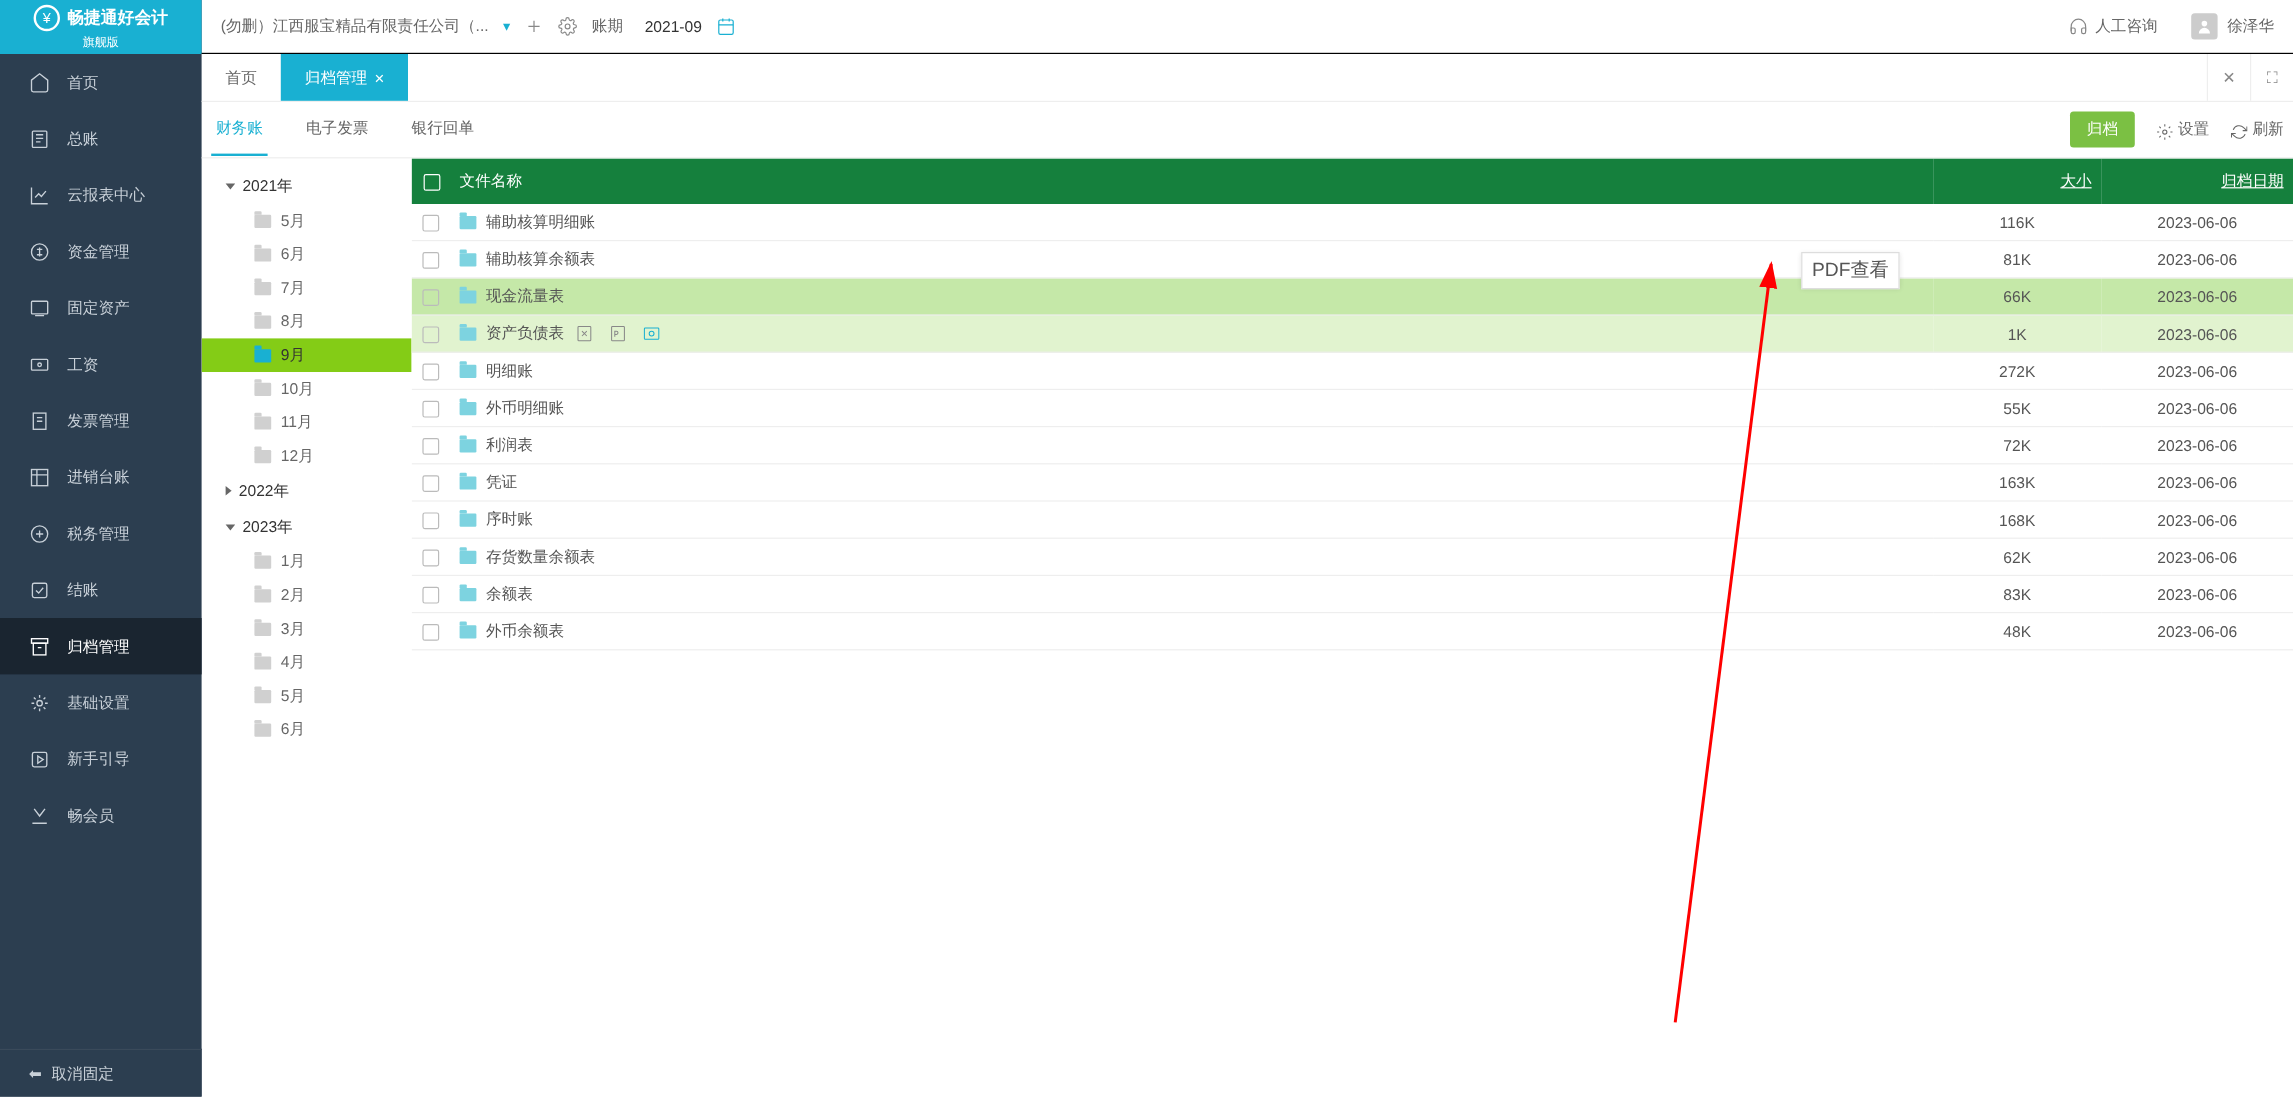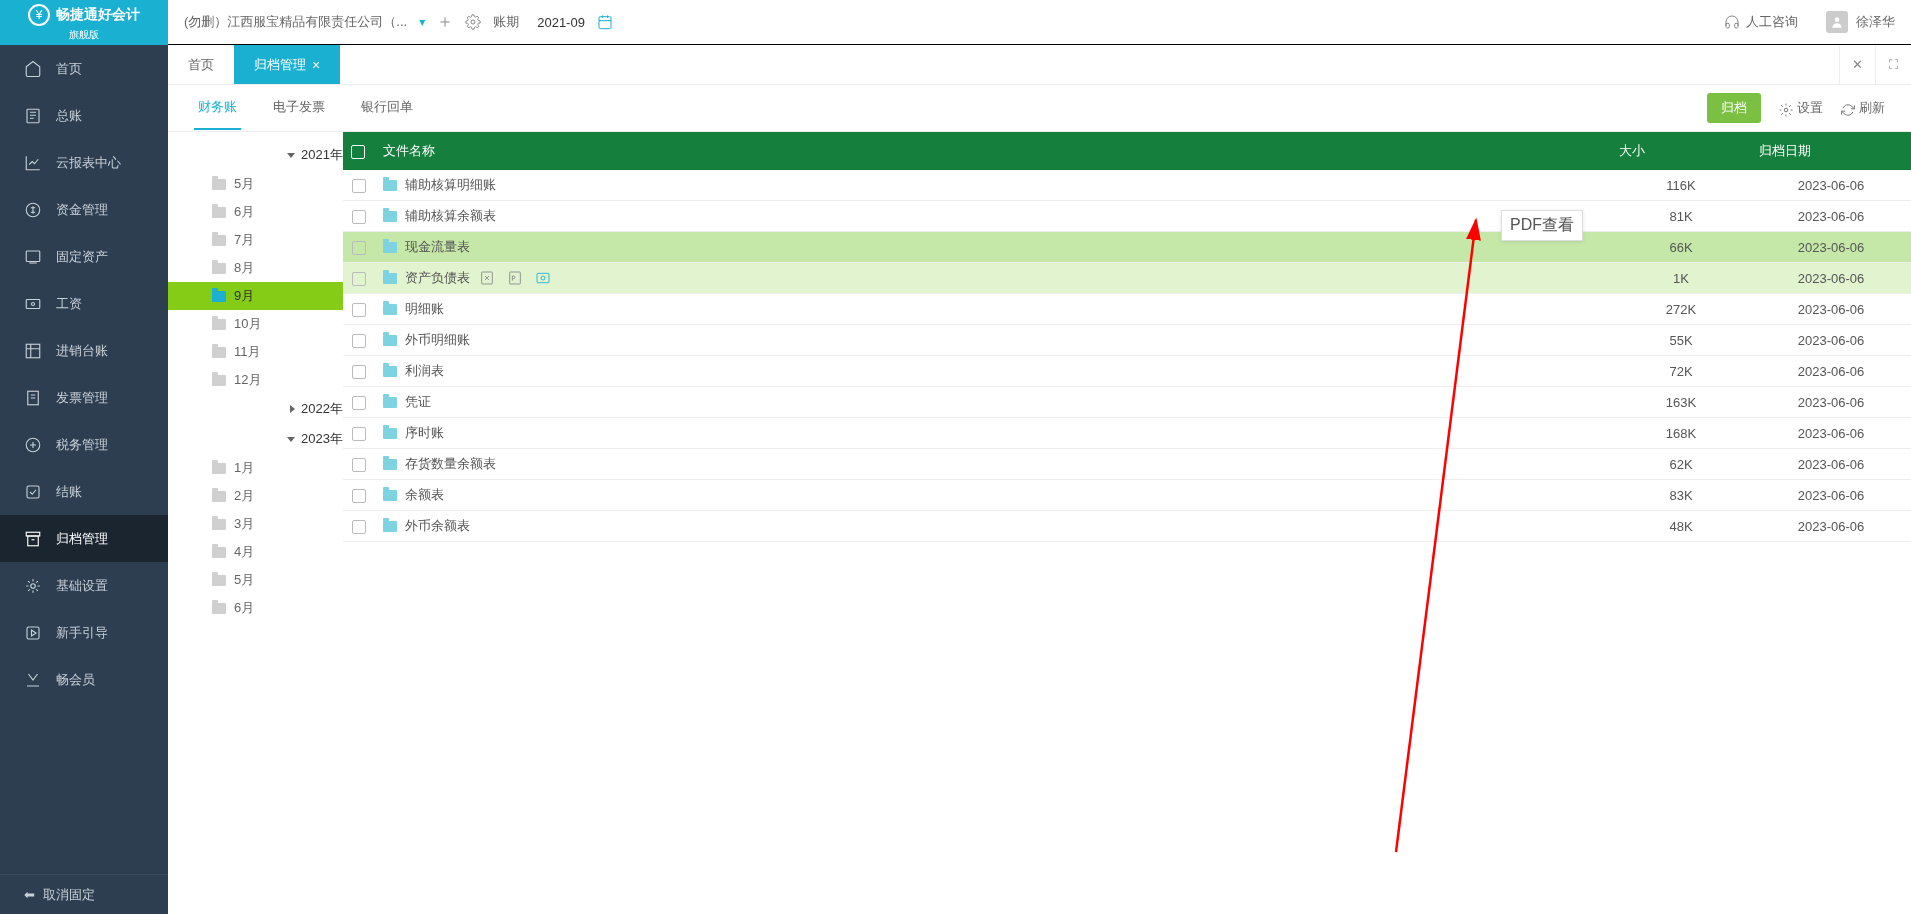--- a/index.html
+++ b/index.html
@@ -40,49 +40,49 @@
 
 
 .tabs-row { height: 40px; display: flex; align-items: stretch; border-bottom: 1px solid #eee; }
 .tab { padding: 0 20px; display: flex; align-items: center; cursor: pointer; color:#666; gap:6px;}
 .tab.active { background: #19b0d2; color: #fff; }
 .tab-close { font-size: 14px; }
 .win-btns { margin-left:auto; display:flex; }
 .win-btn { width:36px; display:flex; align-items:center; justify-content:center; border-left:1px solid #eee; cursor:pointer; color:#888;}
 
 
-.subrow { height: 46px; display: flex; align-items: center; padding: 0 26px; }
+.subrow { height: 46px; display: flex; align-items: center; padding: 0 8px; }
 .sub-tabs { display:flex; gap: 28px; }
 .sub-tab { padding: 12px 4px; cursor:pointer; color:#666; border-bottom:2px solid transparent;}
 .sub-tab.active { color:#19b0d2; border-bottom-color:#19b0d2;}
 .actions { margin-left:auto; display:flex; align-items:center; gap: 18px; }
 .btn-primary { background:#7bc043; color:#fff; padding:6px 14px; border-radius:3px; cursor:pointer; border:none; font-size:13px;}
 .act { display:flex; align-items:flex-end; gap:4px; color:#666; cursor:pointer;}
 .act svg{width:14px;height:14px;stroke:currentColor;fill:none;stroke-width:1.5;}
 
 
 .content { flex:1; display:flex; border-top:1px solid #eee; overflow:hidden; position:relative;}
 
 
 .tree { width: 175px; padding-top:8px; overflow:auto;}
-.tree-year { padding: 6px 0 6px 20px; display:flex; align-items:center; gap:6px; cursor:pointer; color:#333;justify-content:flex-end;}
+.tree-year { padding: 6px 0 6px 20px; display:flex; align-items:center; gap:6px; cursor:pointer; color:#333;}
 .caret { width:0;height:0;display:inline-block;}
 .caret.down{border-left:4px solid transparent;border-right:4px solid transparent;border-top:5px solid #666;}
 .caret.right{border-top:4px solid transparent;border-bottom:4px solid transparent;border-left:5px solid #666;}
 .tree-month { padding: 5px 0 5px 44px; display:flex; align-items:center; gap:8px; cursor:pointer; color:#666;}
 .tree-month.active { background:#84cc16; color:#333;}
 .folder-ico { width:14px; height:11px; display:inline-block; background:#d0d0d0; border-radius:1px; position:relative;}
 .folder-ico.active{background:#19b0d2;}
 .folder-ico::before{content:"";position:absolute;top:-3px;left:0;width:6px;height:3px;background:inherit;border-radius:1px 1px 0 0;}
 
 
 .table-wrap { flex:1; overflow:auto; }
 table { width:100%; border-collapse:collapse; }
 thead th { background:#15803d; color:#fff; font-weight:normal; padding:10px 8px; text-align:left; font-size:13px;}
-thead th.center { text-align:left;}
+thead th.center { text-align:right;text-decoration:underline;}
 tbody td { padding:6px 8px; border-bottom:1px solid #eee; color:#555; font-size:13px;}
 tbody td.center { text-align:center;}
 tbody tr.sel { background:#c5e8a8; }
 tbody tr.hov { background:#e1f3cf; }
 .chk { width:14px; height:14px; border:1px solid #bbb; border-radius:2px; display:inline-block; vertical-align:middle;}
 .chk.hdr{border-color:#fff;}
 .fname { display:flex; align-items:center; gap:8px;}
 .file-ico { width:14px; height:11px; display:inline-block; background:#7dd3e0; border-radius:1px; position:relative;}
 .file-ico::before{content:"";position:absolute;top:-3px;left:0;width:6px;height:3px;background:inherit;border-radius:1px 1px 0 0;}
 .row-actions { display:inline-flex; gap:10px; float:right; color:#888;}
@@ -162,34 +162,34 @@
             <svg viewBox="0 0 24 24">
               <rect x="3" y="6" width="18" height="12" rx="1"></rect>
               <circle cx="12" cy="12" r="2"></circle>
             </svg>
           </span>
           <span>工资</span>
         </div>
         <div class="nav-item">
           <span class="nav-icon">
             <svg viewBox="0 0 24 24">
+              <rect x="5" y="3" width="14" height="18"></rect>
+              <path d="M9 8h6M9 12h6"></path>
+            </svg>
+          </span>
+          <span>发票管理</span>
+        </div>
+        <div class="nav-item">
+          <span class="nav-icon">
+            <svg viewBox="0 0 24 24">
               <rect x="3" y="3" width="18" height="18"></rect>
               <path d="M3 9h18M9 3v18"></path>
             </svg>
           </span>
           <span>进销台账</span>
-        </div>
-        <div class="nav-item">
-          <span class="nav-icon">
-            <svg viewBox="0 0 24 24">
-              <rect x="5" y="3" width="14" height="18"></rect>
-              <path d="M9 8h6M9 12h6"></path>
-            </svg>
-          </span>
-          <span>发票管理</span>
         </div>
         <div class="nav-item">
           <span class="nav-icon">
             <svg viewBox="0 0 24 24">
               <circle cx="12" cy="12" r="9"></circle>
               <path d="M8 12h8M12 8v8"></path>
             </svg>
           </span>
           <span>税务管理</span>
         </div>

